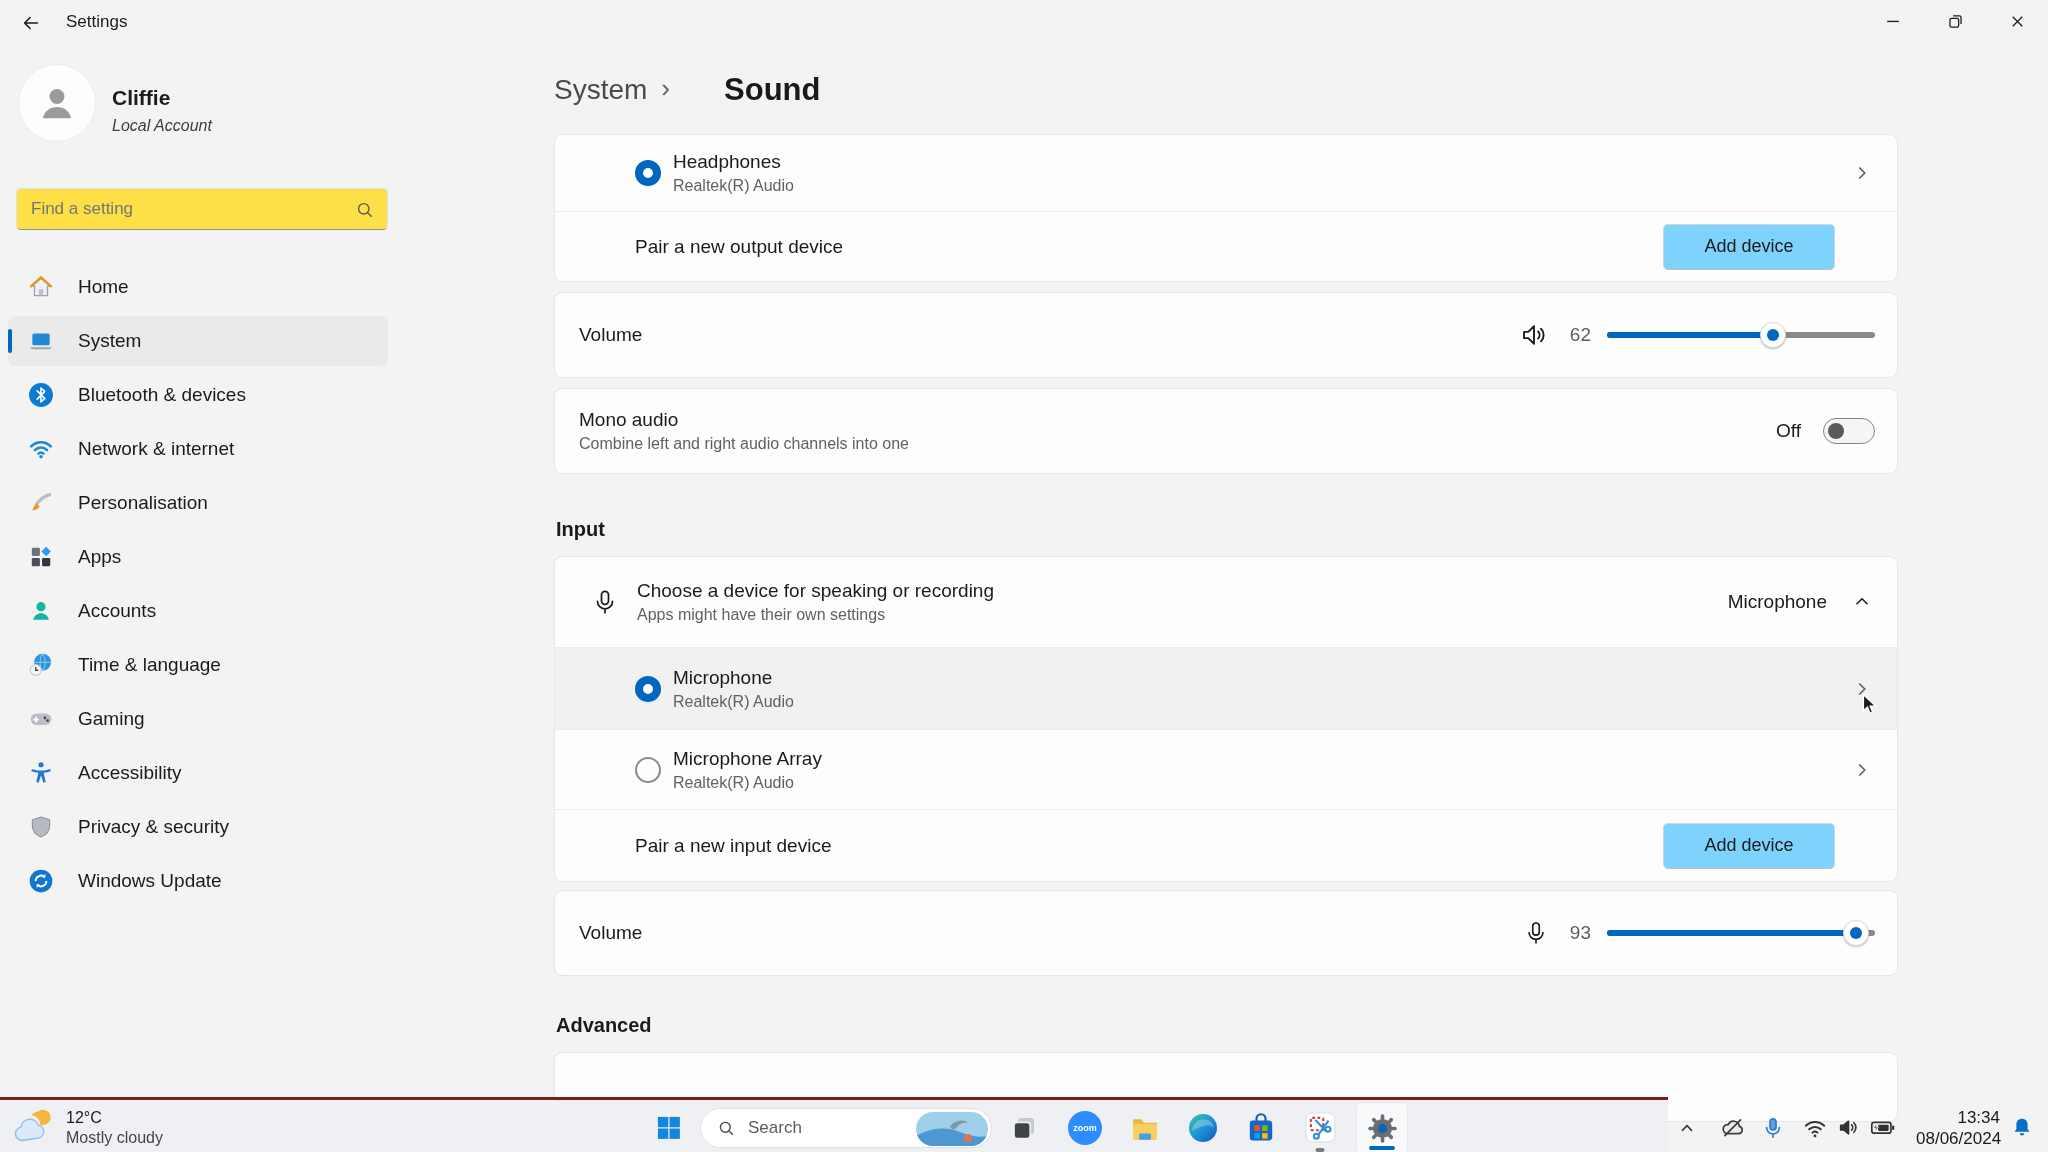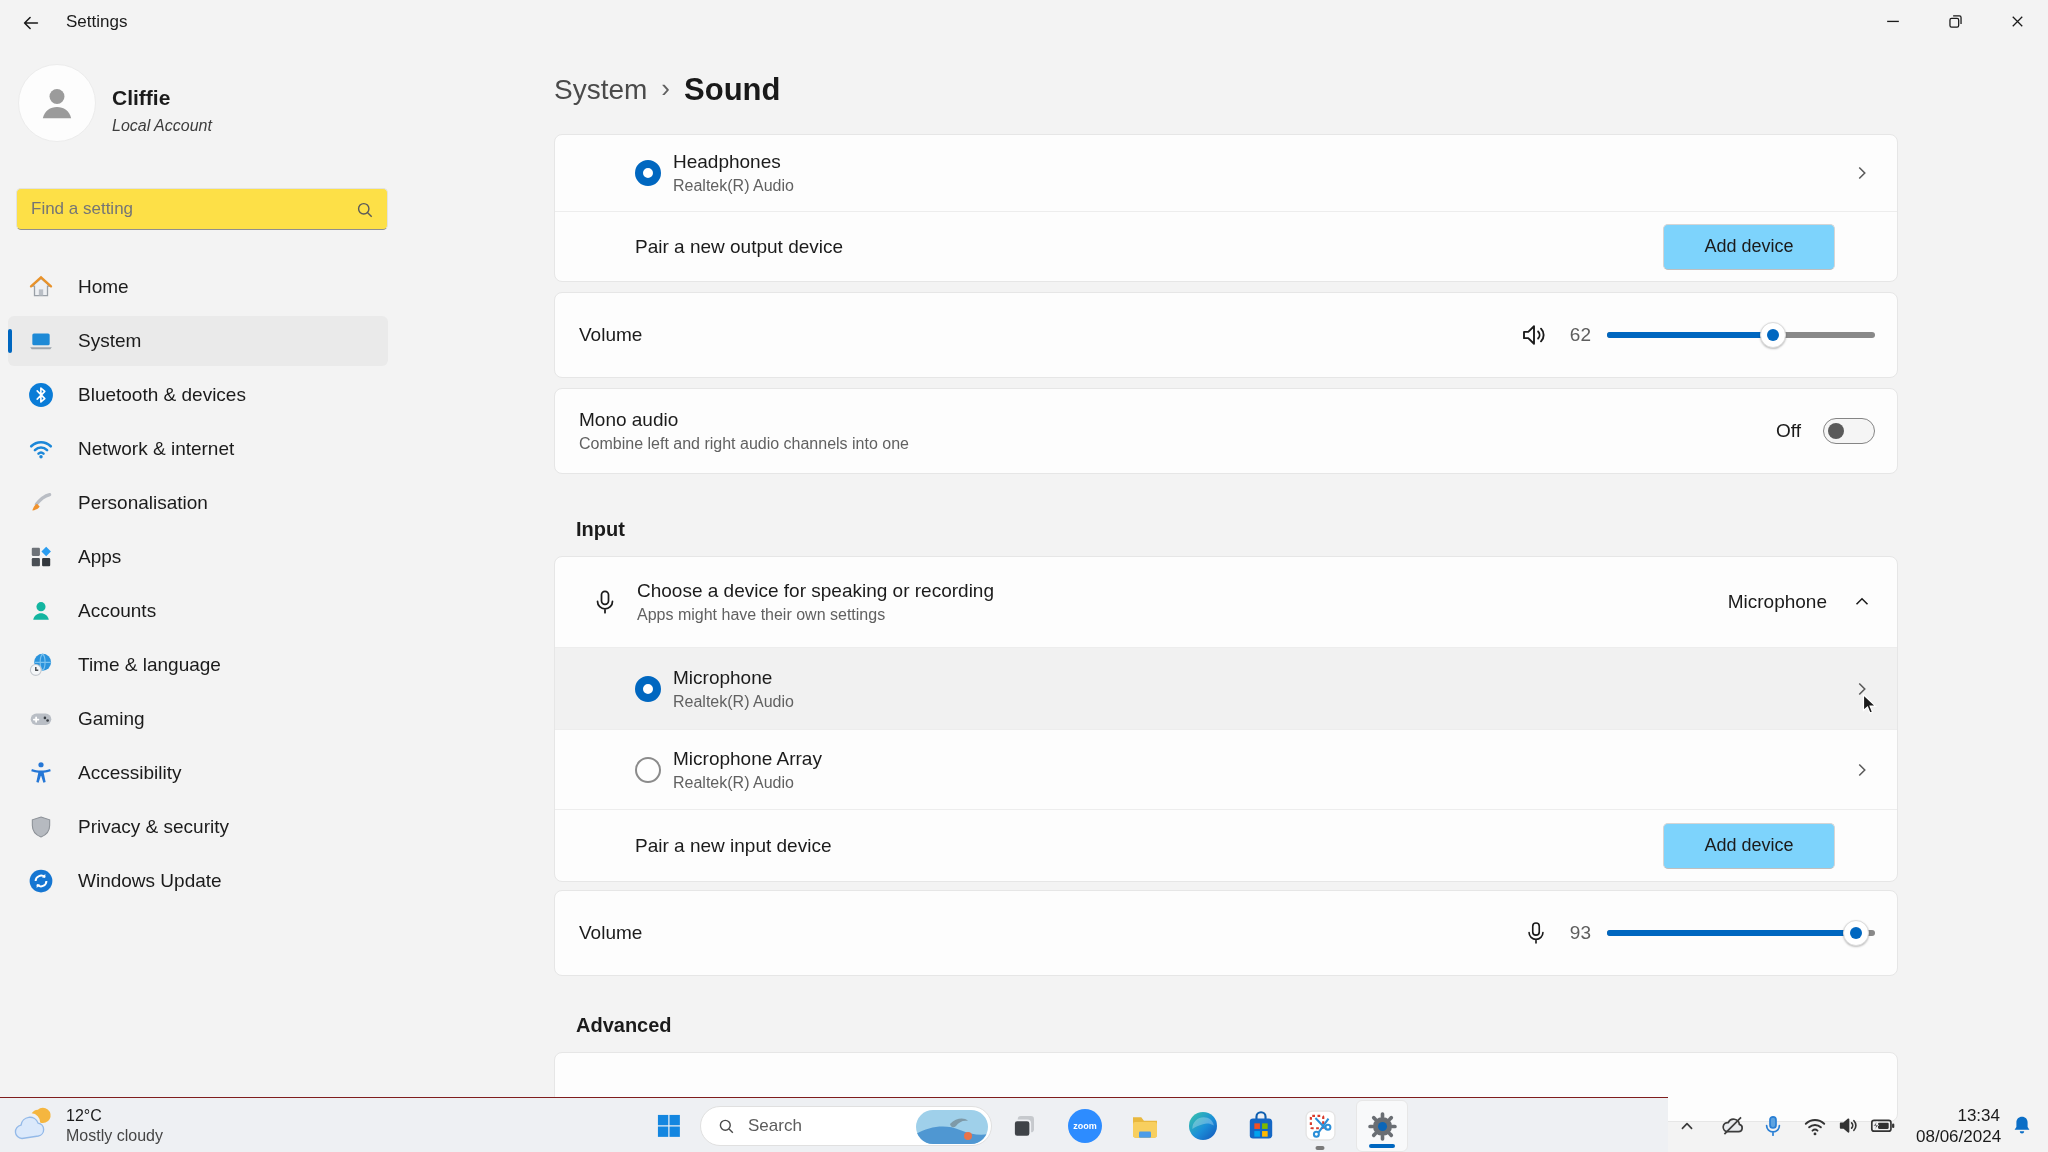--- a/index.html
+++ b/index.html
@@ -24,49 +24,49 @@
   .nav { position:absolute; left:8px; top:262px; width:380px; list-style:none; }
   .nav li { position:relative; height:50px; margin-bottom:4px; border-radius:6px; display:flex; align-items:center; padding-left:20px; gap:24px; font-size:19px; }
   .nav li.selected { background:#eaeaea; }
   .nav li.selected::before { content:""; position:absolute; left:0; top:13px; width:4px; height:24px; border-radius:2px; background:#0067c0; }
   .nav .nicon { width:26px; height:26px; flex:0 0 26px; }
 
   
   .breadcrumb { position:absolute; left:554px; top:72px; display:flex; align-items:center; gap:14px; }
   .bc-parent { font-size:28px; color:#4a4a4a; }
   .bc-sep { font-size:26px; color:#5f5f5f; padding-bottom:4px; }
-  .bc-current { font-size:31px; font-weight:600; color:#191919; }
+  .bc-current { font-size:31px; font-weight:600; color:#191919;margin-left:40px; }
 
   .card { position:absolute; left:554px; width:1344px; background:#fdfdfd; border:1px solid #e6e6e6; border-radius:8px; }
   .row { position:relative; display:flex; align-items:center; }
   .row + .row { border-top:1px solid #ededed; }
   .t1 { font-size:19px; color:#1b1b1b; }
   .t2 { font-size:16px; color:#616161; margin-top:4px; }
   .radio { width:26px; height:26px; border-radius:50%; background:#fff; }
   .radio.on { border:8px solid #0067c0; }
   .radio.off { border:2px solid #8b8b8b; background:#fefefe; }
   .chev-right { position:absolute; right:24px; }
   .add-btn { position:absolute; right:62px; width:172px; height:46px; background:#7dd3fc; border:1px solid #d5d5d5; border-bottom-color:#bfbfbf; border-radius:5px; font-size:18px; color:#1b1b1b; display:flex; align-items:center; justify-content:center; }
-  .section-h { position:absolute; left:556px; font-size:20px; font-weight:600; color:#1b1b1b;margin-left:20px; }
+  .section-h { position:absolute; left:556px; font-size:20px; font-weight:600; color:#1b1b1b; }
 
   .right-group { position:absolute; right:22px; display:flex; align-items:center; gap:16px; }
   .slider { position:relative; width:268px; height:26px; }
   .slider .track { position:absolute; left:0; right:0; top:10px; height:6px; border-radius:3px; background:#898989; }
   .slider .fill { position:absolute; left:0; top:10px; height:6px; border-radius:3px; background:#0067c0; width:var(--v); }
   .slider .thumb { position:absolute; top:13px; left:var(--v); width:26px; height:26px; border-radius:50%; background:#fff; border:1px solid #dcdcdc; box-shadow:0 1px 2px rgba(0,0,0,.25); transform:translate(-13px,-13px); display:flex; align-items:center; justify-content:center; }
   .slider .thumb::after { content:""; width:12px; height:12px; border-radius:50%; background:#0067c0; }
   .vol-val { font-size:19px; color:#5e5e5e; min-width:26px; text-align:right; }
 
   .toggle { width:52px; height:26px; border-radius:13px; border:1px solid #858585; background:#f5f5f5; position:relative; }
   .toggle .knob { position:absolute; left:4px; top:4px; width:16px; height:16px; border-radius:50%; background:#5a5a5a; }
 
   .drop-sel { position:absolute; right:24px; display:flex; align-items:center; gap:24px; }
 
   
-  .taskbar { position:absolute; left:0; top:1097px; width:1668px; height:55px; background:#eef0f3; border-top:1px solid #7f1d1d; }
+  .taskbar { position:absolute; left:0; top:1097px; width:1668px; height:55px; background:#eef0f3; border-top:3px solid #7f1d1d; }
   .tb-abs { position:absolute; top:0; height:55px; display:flex; align-items:center; justify-content:center; }
   .weather { left:10px; gap:10px; }
   .weather .wtxt { line-height:1.25; }
   .weather .temp { font-size:16px; color:#1b1b1b; }
   .weather .cond { font-size:16px; color:#454545; }
   .search-pill { left:700px; width:292px; top:8px; height:40px; background:#fff; border:1px solid #e0e0e0; border-radius:20px; position:absolute; display:flex; align-items:center; }
   .search-pill .stxt { font-size:17px; color:#5c5c5c; margin-left:12px; }
   .bing-chip { position:absolute; right:3px; top:3px; width:72px; height:34px; border-radius:17px; overflow:hidden; }
   .app-ind { position:absolute; bottom:3px; left:50%; transform:translateX(-50%); border-radius:2px; }
   .settings-tile { position:absolute; left:1356px; top:2px; width:52px; height:52px; background:#f8f9fa; border:1px solid #e7e7e7; border-radius:6px; display:flex; align-items:center; justify-content:center; }

